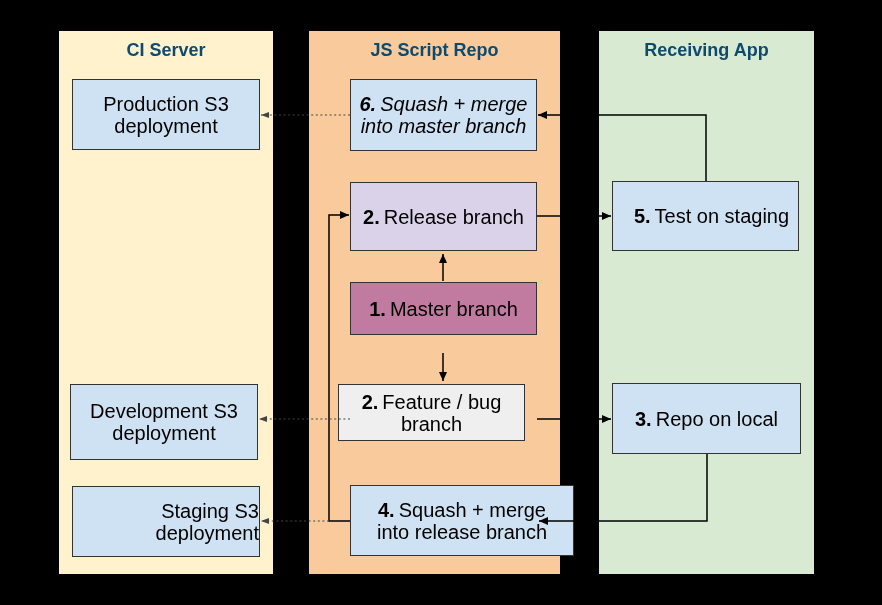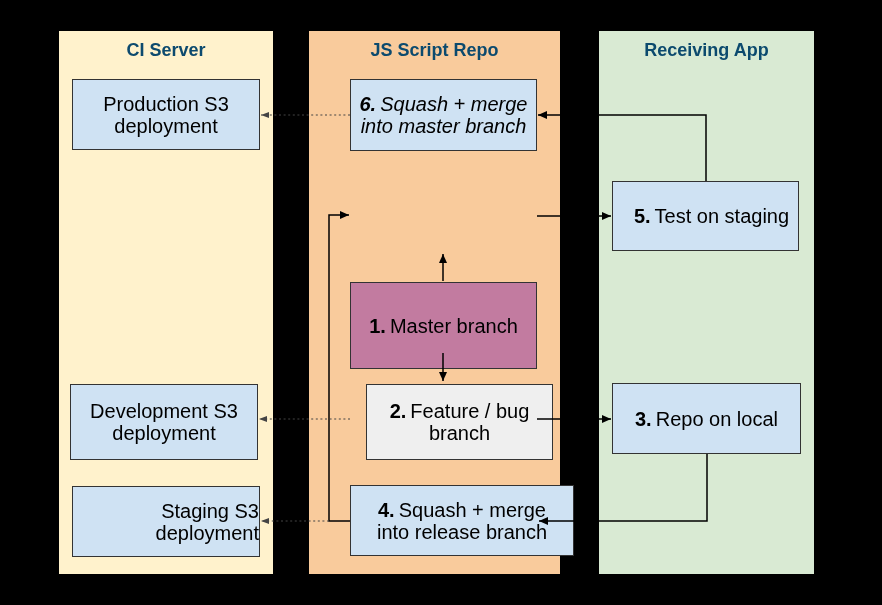--- a/index.html
+++ b/index.html
@@ -95,24 +95,27 @@
   </div>
   <div class="box blue" style="left:72px; top:486px; width:188px; height:71px;align-items:flex-end;">
     <div class="line"><span>Staging S3</span></div>
     <div class="line"><span>deployment</span></div>
   </div>
 
   <div class="box blue" style="left:350px; top:79px; width:187px; height:72px;font-style:italic;">
     <div class="line"><b>6.</b><span>Squash + merge</span></div>
     <div class="line"><span>into master branch</span></div>
   </div>
-  <div class="box pink" style="left:350px; top:282px; width:187px; height:87px;">
+  <div class="box purple" style="left:350px; top:182px; width:187px; height:69px;">
+    <div class="line"><b>2.</b><span>Release branch</span></div>
+  </div>
+  <div class="box pink" style="left:350px; top:282px; width:187px; height:53px;">
     <div class="line"><b>1.</b><span>Master branch</span></div>
   </div>
-  <div class="box gray" style="left:366px; top:384px; width:187px; height:76px;">
+  <div class="box gray" style="left:338px; top:384px; width:187px; height:57px;">
     <div class="line"><b>2.</b><span>Feature / bug</span></div>
     <div class="line"><span>branch</span></div>
   </div>
   <div class="box blue" style="left:350px; top:485px; width:224px; height:71px;">
     <div class="line"><b>4.</b><span>Squash + merge</span></div>
     <div class="line"><span>into release branch</span></div>
   </div>
 
   <div class="box blue" style="left:612px; top:181px; width:187px; height:70px;padding-left:12px;">
     <div class="line"><b>5.</b><span>Test on staging</span></div>

